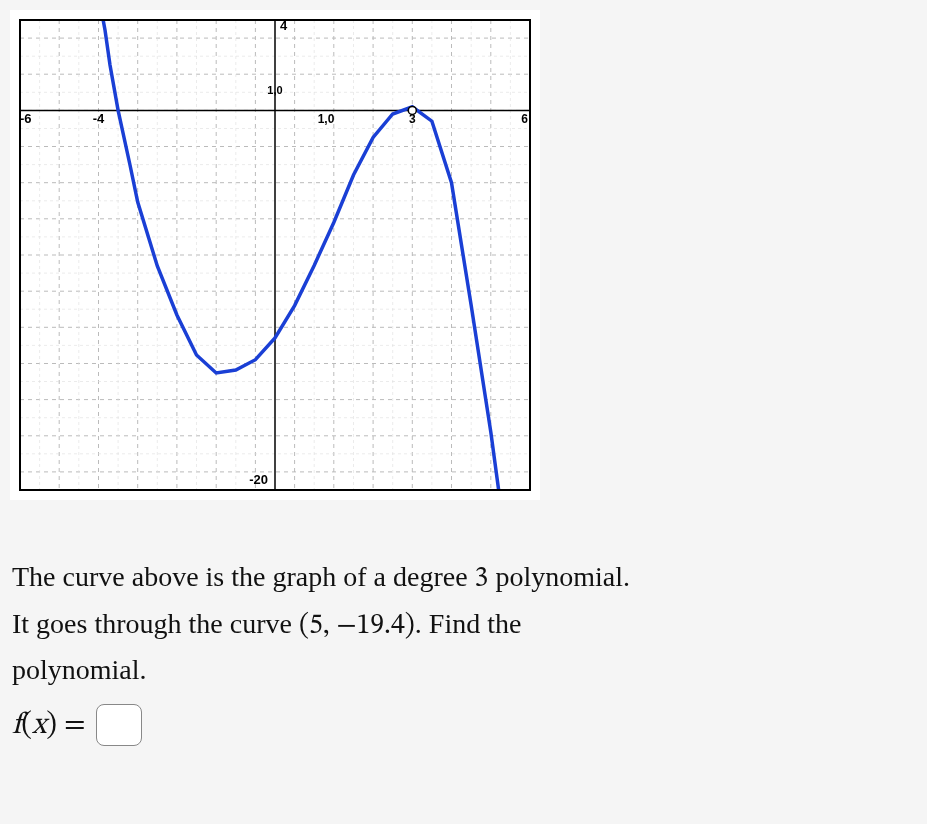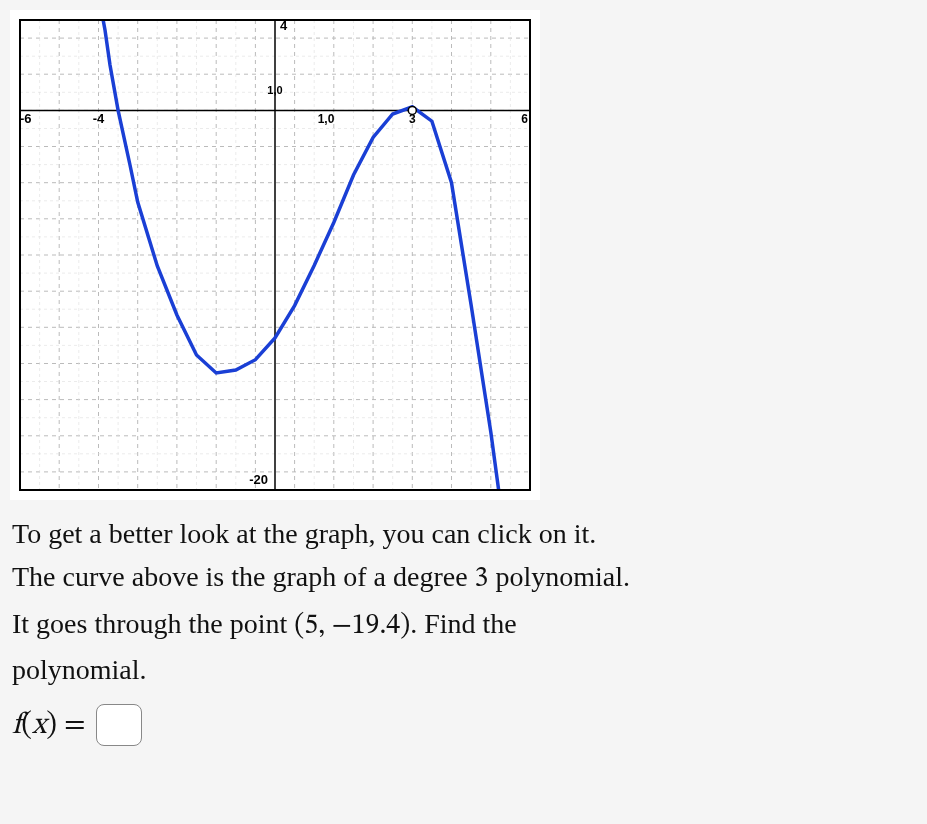--- a/index.html
+++ b/index.html
@@ -179,23 +179,23 @@
       </g>
       <g>
         <text class="marker-label" x="518" y="113" text-anchor="end">6</text>
       </g>
 
       <rect class="frame" x="10" y="10" width="510" height="470"></rect>
     </svg>
   </div>
 
   <div class="problem-text">
-    <span>To get a better look at the graph, you can click on it.</span><br>
+    <br>
     <span>The curve above is the graph of a degree </span><span class="math">3</span><span> polynomial.</span><br>
-    <span>It goes through the point </span><span class="math">(5, −19.4)</span><span>. Find the</span><br>
+    <span>It goes through the curve </span><span class="math">(5, −19.4)</span><span>. Find the</span><br>
     <span>polynomial.</span>
 
     <div class="answer-row">
       <span class="answer-label"><i>f</i><span class="paren">(</span><i>x</i><span class="paren">)</span> <span class="paren">=</span></span>
       <input class="answer-input" type="text" value="" style="">
     </div>
   </div>
 </div>
 
 </body></html>

